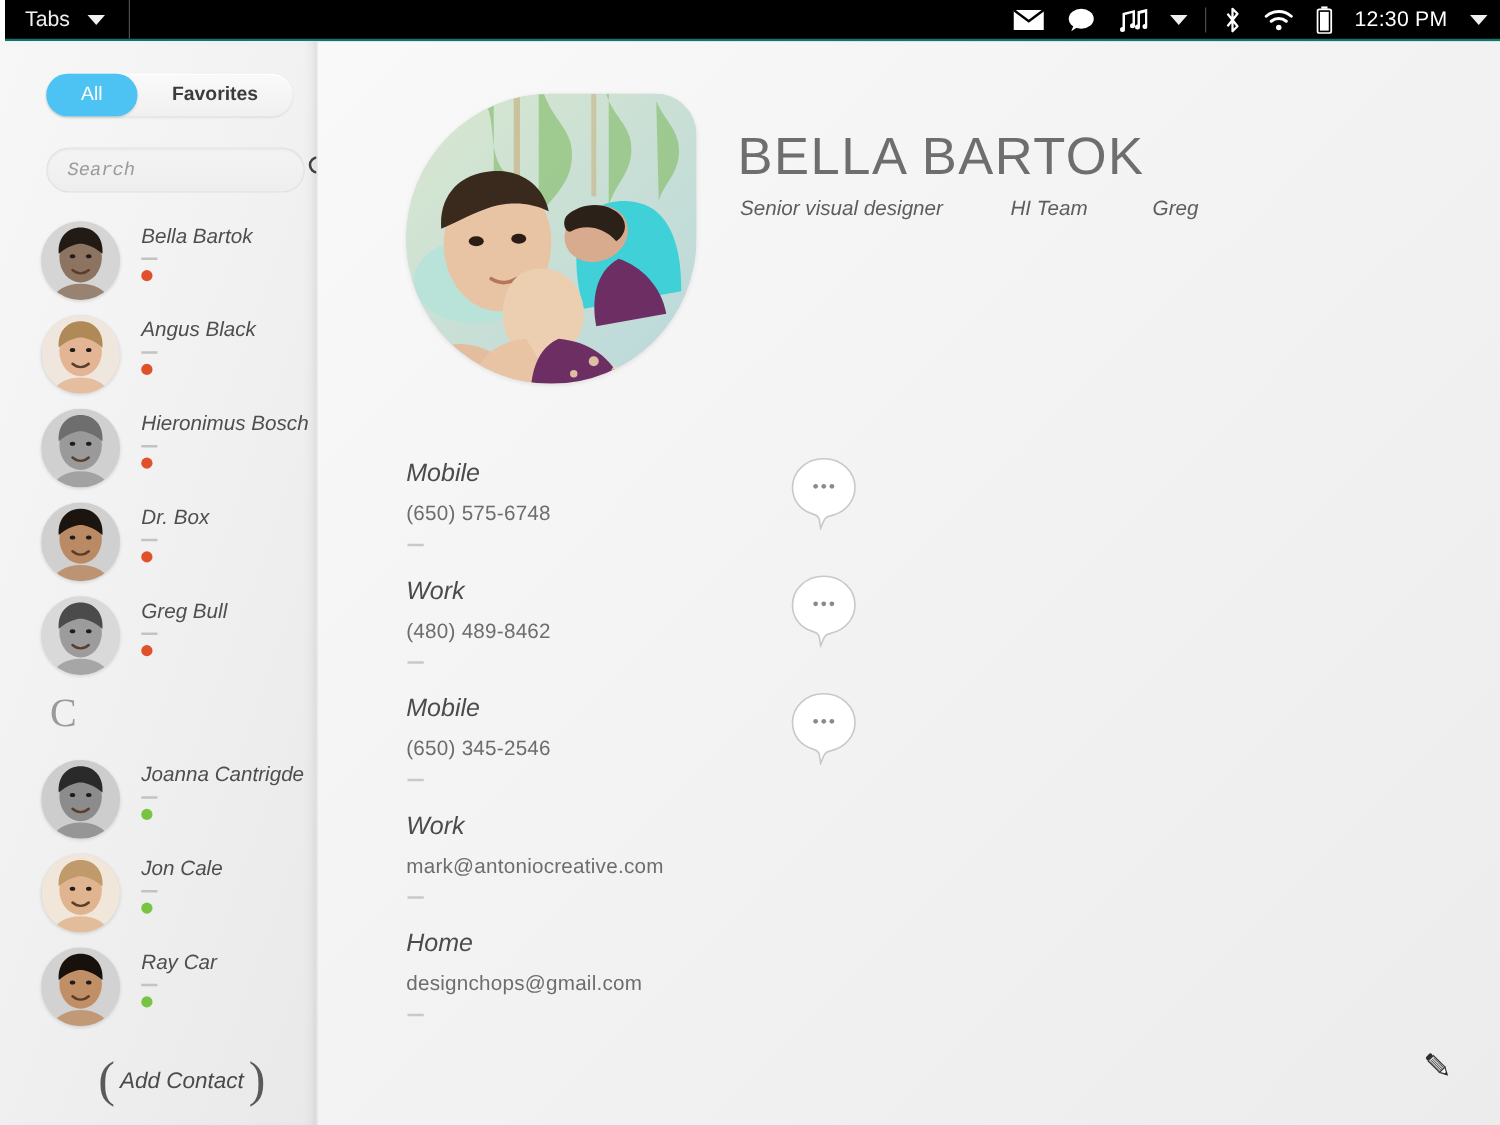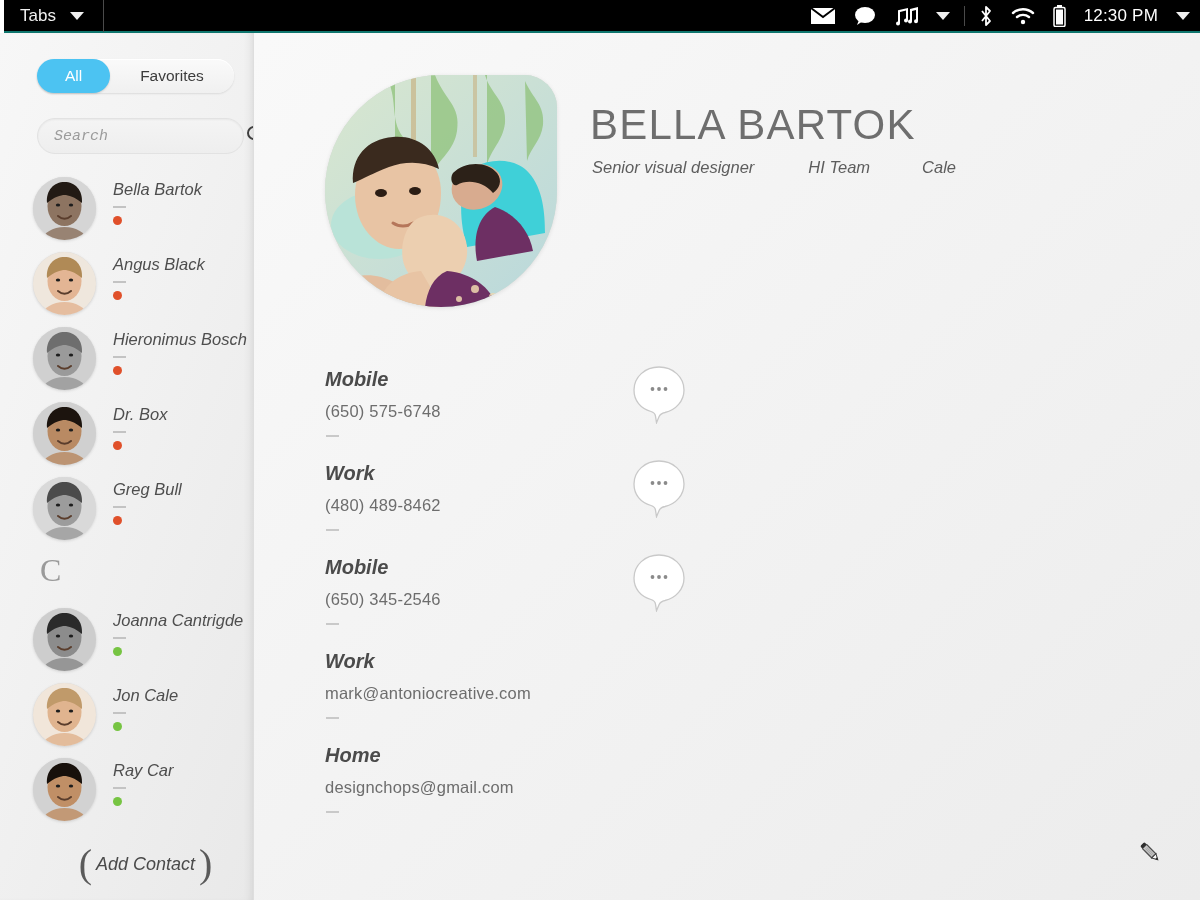--- a/index.html
+++ b/index.html
@@ -44,21 +44,21 @@
   #tab-pill{
     position:absolute; left:37px; top:26px; width:197px; height:34px;
     background:linear-gradient(#fafafa,#f0f0f0); border-radius:17px;
     box-shadow:0 1px 2px rgba(0,0,0,.10), inset 0 1px 0 #fff;
     display:flex; align-items:center;
   }
   .pill-seg{ height:34px; display:flex; align-items:center; justify-content:center;
              font-size:15.5px; cursor:pointer; }
   #seg-all{ width:73px; border-radius:17px; background:#4cc3f2; color:#fff;
             box-shadow:0 1px 2px rgba(0,0,0,.14); }
-  #seg-fav{ flex:1; color:#3c3c3c; }
+  #seg-fav{ flex:1; color:#3c3c3c;font-weight:bold; }
 
   #search-box{
     position:absolute; left:37px; top:85px; width:207px; height:36px;
     background:linear-gradient(#f4f4f4,#eeeeee); border-radius:18px;
     border:1px solid #e2e2e2; box-shadow:inset 0 1px 2px rgba(0,0,0,.05);
     display:flex; align-items:center; padding:0 12px 0 16px;
   }
   #search-input{
     flex:1; border:0; background:transparent; outline:none;
     font-family:Liberation Mono, monospace; font-size:15px;
@@ -108,21 +108,21 @@
   }
   #profile-meta{ position:absolute; left:300px; top:125px; display:flex; align-items:baseline; }
   #profile-meta span{ font-size:16.5px; font-style:italic; color:#5d5d5d; white-space:nowrap; }
   #meta-role{ }
   #meta-team{ margin-left:54px; }
   #meta-org{ margin-left:52px; }
 
   #fields{ position:absolute; left:33px; top:335px; width:860px; }
   .field{ position:relative; height:94px; }
   .f-label{ position:absolute; left:0; top:0; font-size:20px; font-style:italic;
-            color:#4b4b4b; font-weight:700; }
+            color:#4b4b4b; font-weight:400; }
   .f-value{ position:absolute; left:0; top:34px; font-size:16.5px; color:#6d6d6d;
             letter-spacing:.2px; }
   .f-dash{ position:absolute; left:1px; top:67px; width:13px; height:2px; background:#c9c9c9; }
   .bubble{ position:absolute; left:303px; top:-6px; width:62px; height:62px; cursor:pointer; }
   .bubble svg{ display:block; }
 
   #edit-btn{ position:absolute; right:32px; bottom:28px; width:36px; height:36px;
              display:flex; align-items:center; justify-content:center; cursor:pointer; }
 </style>
 </head>
@@ -388,21 +388,21 @@
             <circle cx="134" cy="224" r="3"></circle>
         </g>
       </svg>
     </div>
 
     <div id="profile-name">BELLA BARTOK</div>
 
     <div id="profile-meta">
       <span id="meta-role">Senior visual designer</span>
       <span id="meta-team">HI Team</span>
-      <span id="meta-org">Cale</span>
+      <span id="meta-org">Greg</span>
     </div>
 
     <div id="fields">
         <div class="field">
           <div class="f-label">Mobile</div>
           <div class="f-value">(650) 575-6748</div>
           <div class="f-dash"></div>
           <div class="bubble">
             <svg width="62" height="62" viewBox="0 0 62 62">
               <path d="M31 5c14 0 25 10 25 23 0 11-8 20-19 22.5-3 .6-5 1.8-6 4.2l-2.5 6-1-6.6c-.4-2.6-1.8-3.8-4.5-4.6C12.5 46.5 6 38.7 6 28 6 15 17 5 31 5z" fill="#ffffff" stroke="#c9c9c9" stroke-width="1.3"></path>

